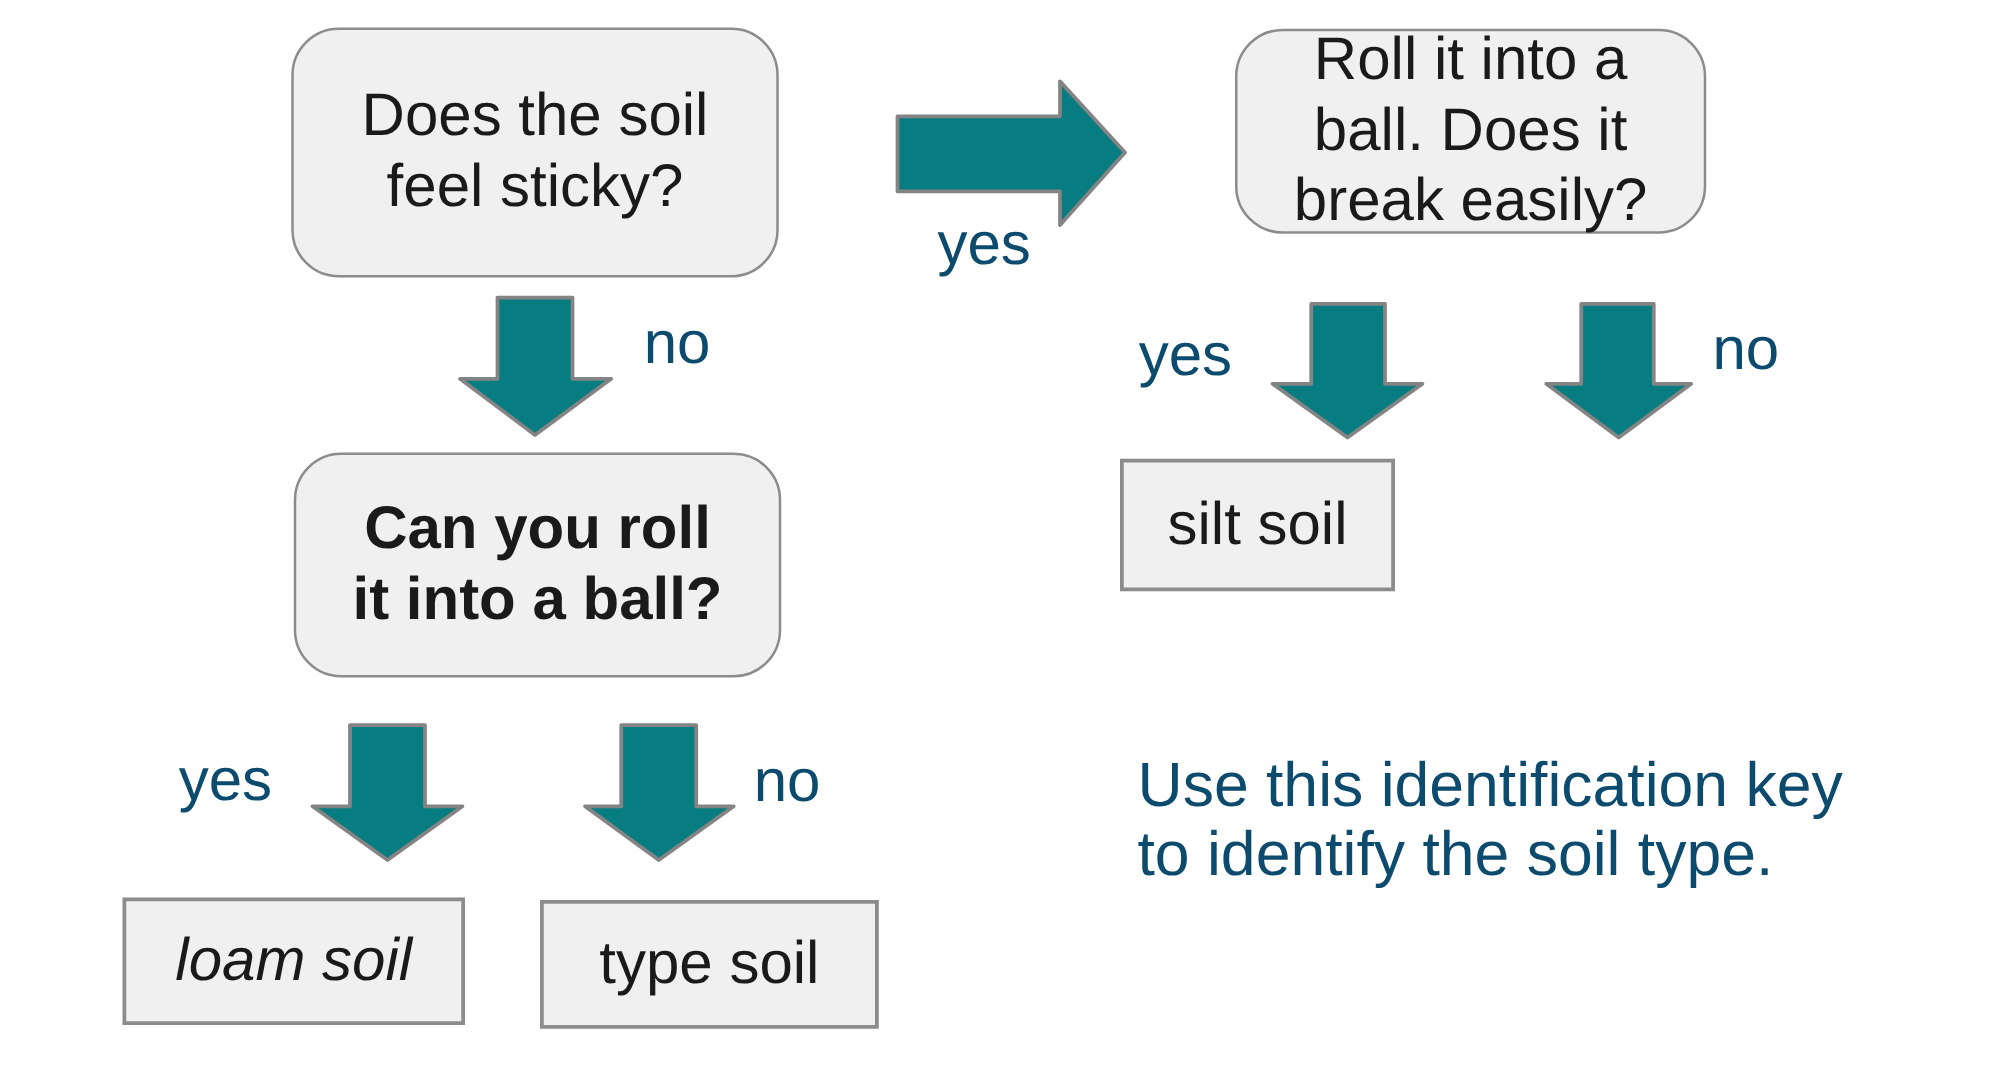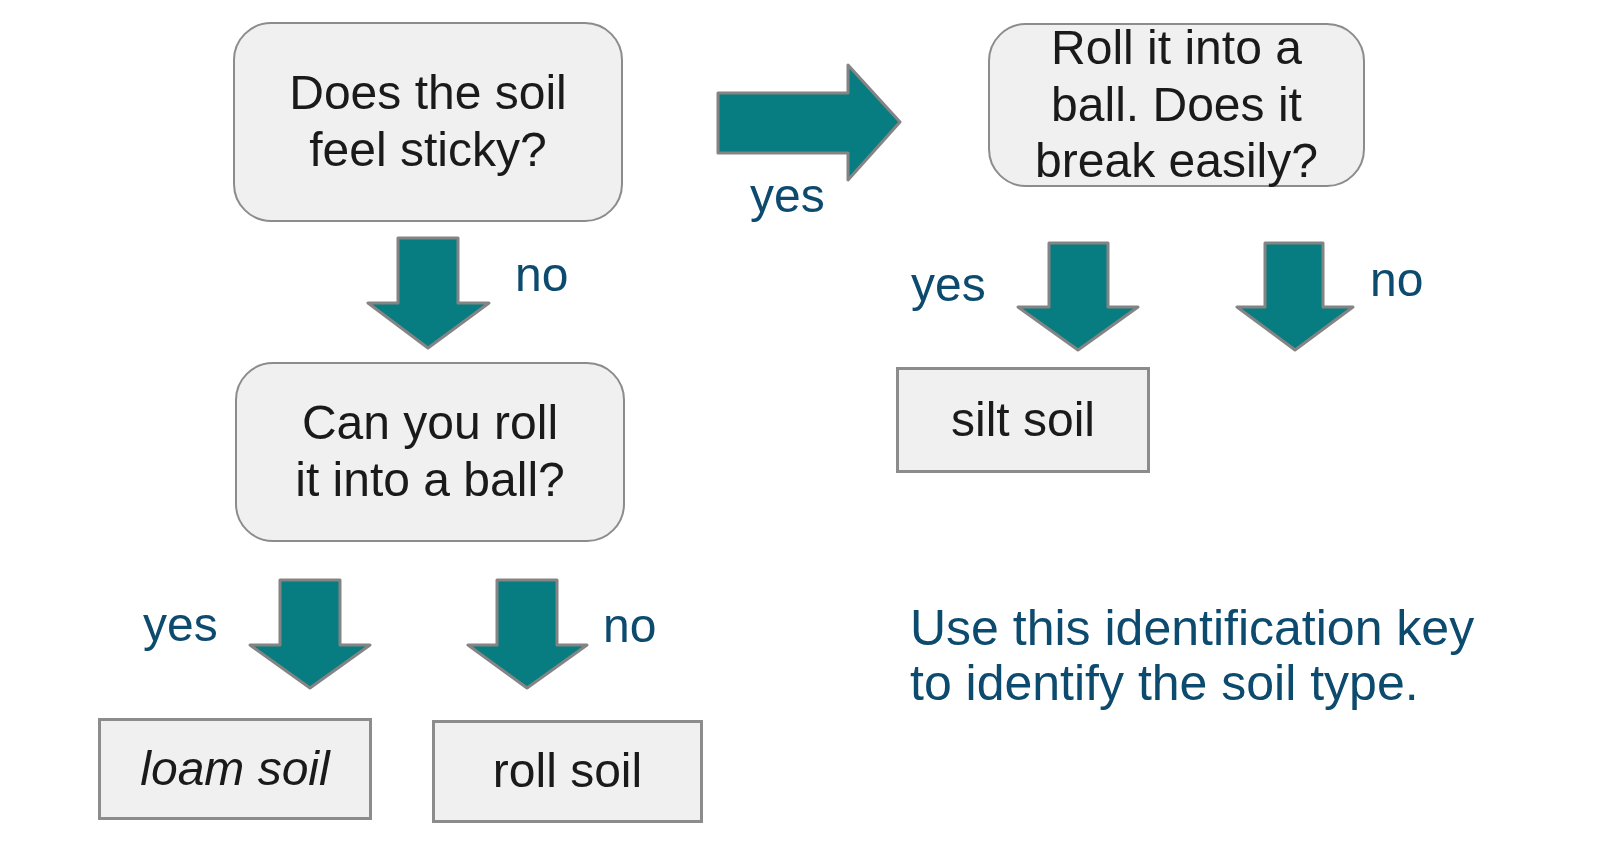--- a/index.html
+++ b/index.html
@@ -14,22 +14,22 @@
     font-size:48px;line-height:1.18;white-space:pre-line;
   }
   .rbox{
     position:absolute;box-sizing:border-box;
     background:#f0f0f0;border:3px solid #8c8c8c;
     display:flex;align-items:center;justify-content:center;text-align:center;
     font-size:48px;line-height:1.1;white-space:pre-line;
   }
   #q1{left:233px;top:22px;width:390px;height:200px;}
   #q2{left:988px;top:23px;width:377px;height:164px;}
-  #q3{left:235px;top:362px;width:390px;height:180px;}
-  #silt{left:896px;top:367px;width:254px;height:106px;}
+  #q3{left:235px;top:362px;width:390px;height:180px;font-weight:bold;}
+  #silt{left:896px;top:367px;width:220px;height:106px;}
   #clay{left:1237px;top:367px;width:258px;height:108px;}
   #loam{left:98px;top:718px;width:274px;height:102px;font-style:italic;}
   #sandy{left:432px;top:720px;width:271px;height:103px;}
   .arrow{position:absolute;overflow:visible;}
   .arrow polygon{fill:#077d81;stroke:#848484;stroke-width:3;stroke-linejoin:round;}
   #arrow-q1-yes{left:716px;top:63px;width:186px;height:119px;}
   #arrow-q1-no{left:366px;top:236px;width:125px;height:114px;}
   #arrow-q3-yes{left:248px;top:578px;width:124px;height:112px;}
   #arrow-q3-no{left:466px;top:578px;width:123px;height:112px;}
   #arrow-q2-yes{left:1016px;top:241px;width:124px;height:111px;}
@@ -54,21 +54,21 @@
   <div class="qbox" id="q1">Does the soil
 feel sticky?</div>
   <div class="qbox" id="q2">Roll it into a
 ball. Does it
 break easily?</div>
   <div class="qbox" id="q3">Can you roll
 it into a ball?</div>
 
   <div class="rbox" id="silt">silt soil</div>
   <div class="rbox" id="loam">loam soil</div>
-  <div class="rbox" id="sandy">roll soil</div>
+  <div class="rbox" id="sandy">type soil</div>
 
   <svg class="arrow" id="arrow-q1-yes" viewBox="0 0 186 119">
     <polygon points="2,30 132,30 132,2 184,59 132,117 132,90 2,90"></polygon>
   </svg>
   <svg class="arrow" id="arrow-q1-no" viewBox="0 0 125 114">
     <polygon points="32,2 92,2 92,67 123,67 62,112 2,67 32,67"></polygon>
   </svg>
   <svg class="arrow" id="arrow-q3-yes" viewBox="0 0 124 112">
     <polygon points="32,2 92,2 92,67 122,67 62,110 2,67 32,67"></polygon>
   </svg>

